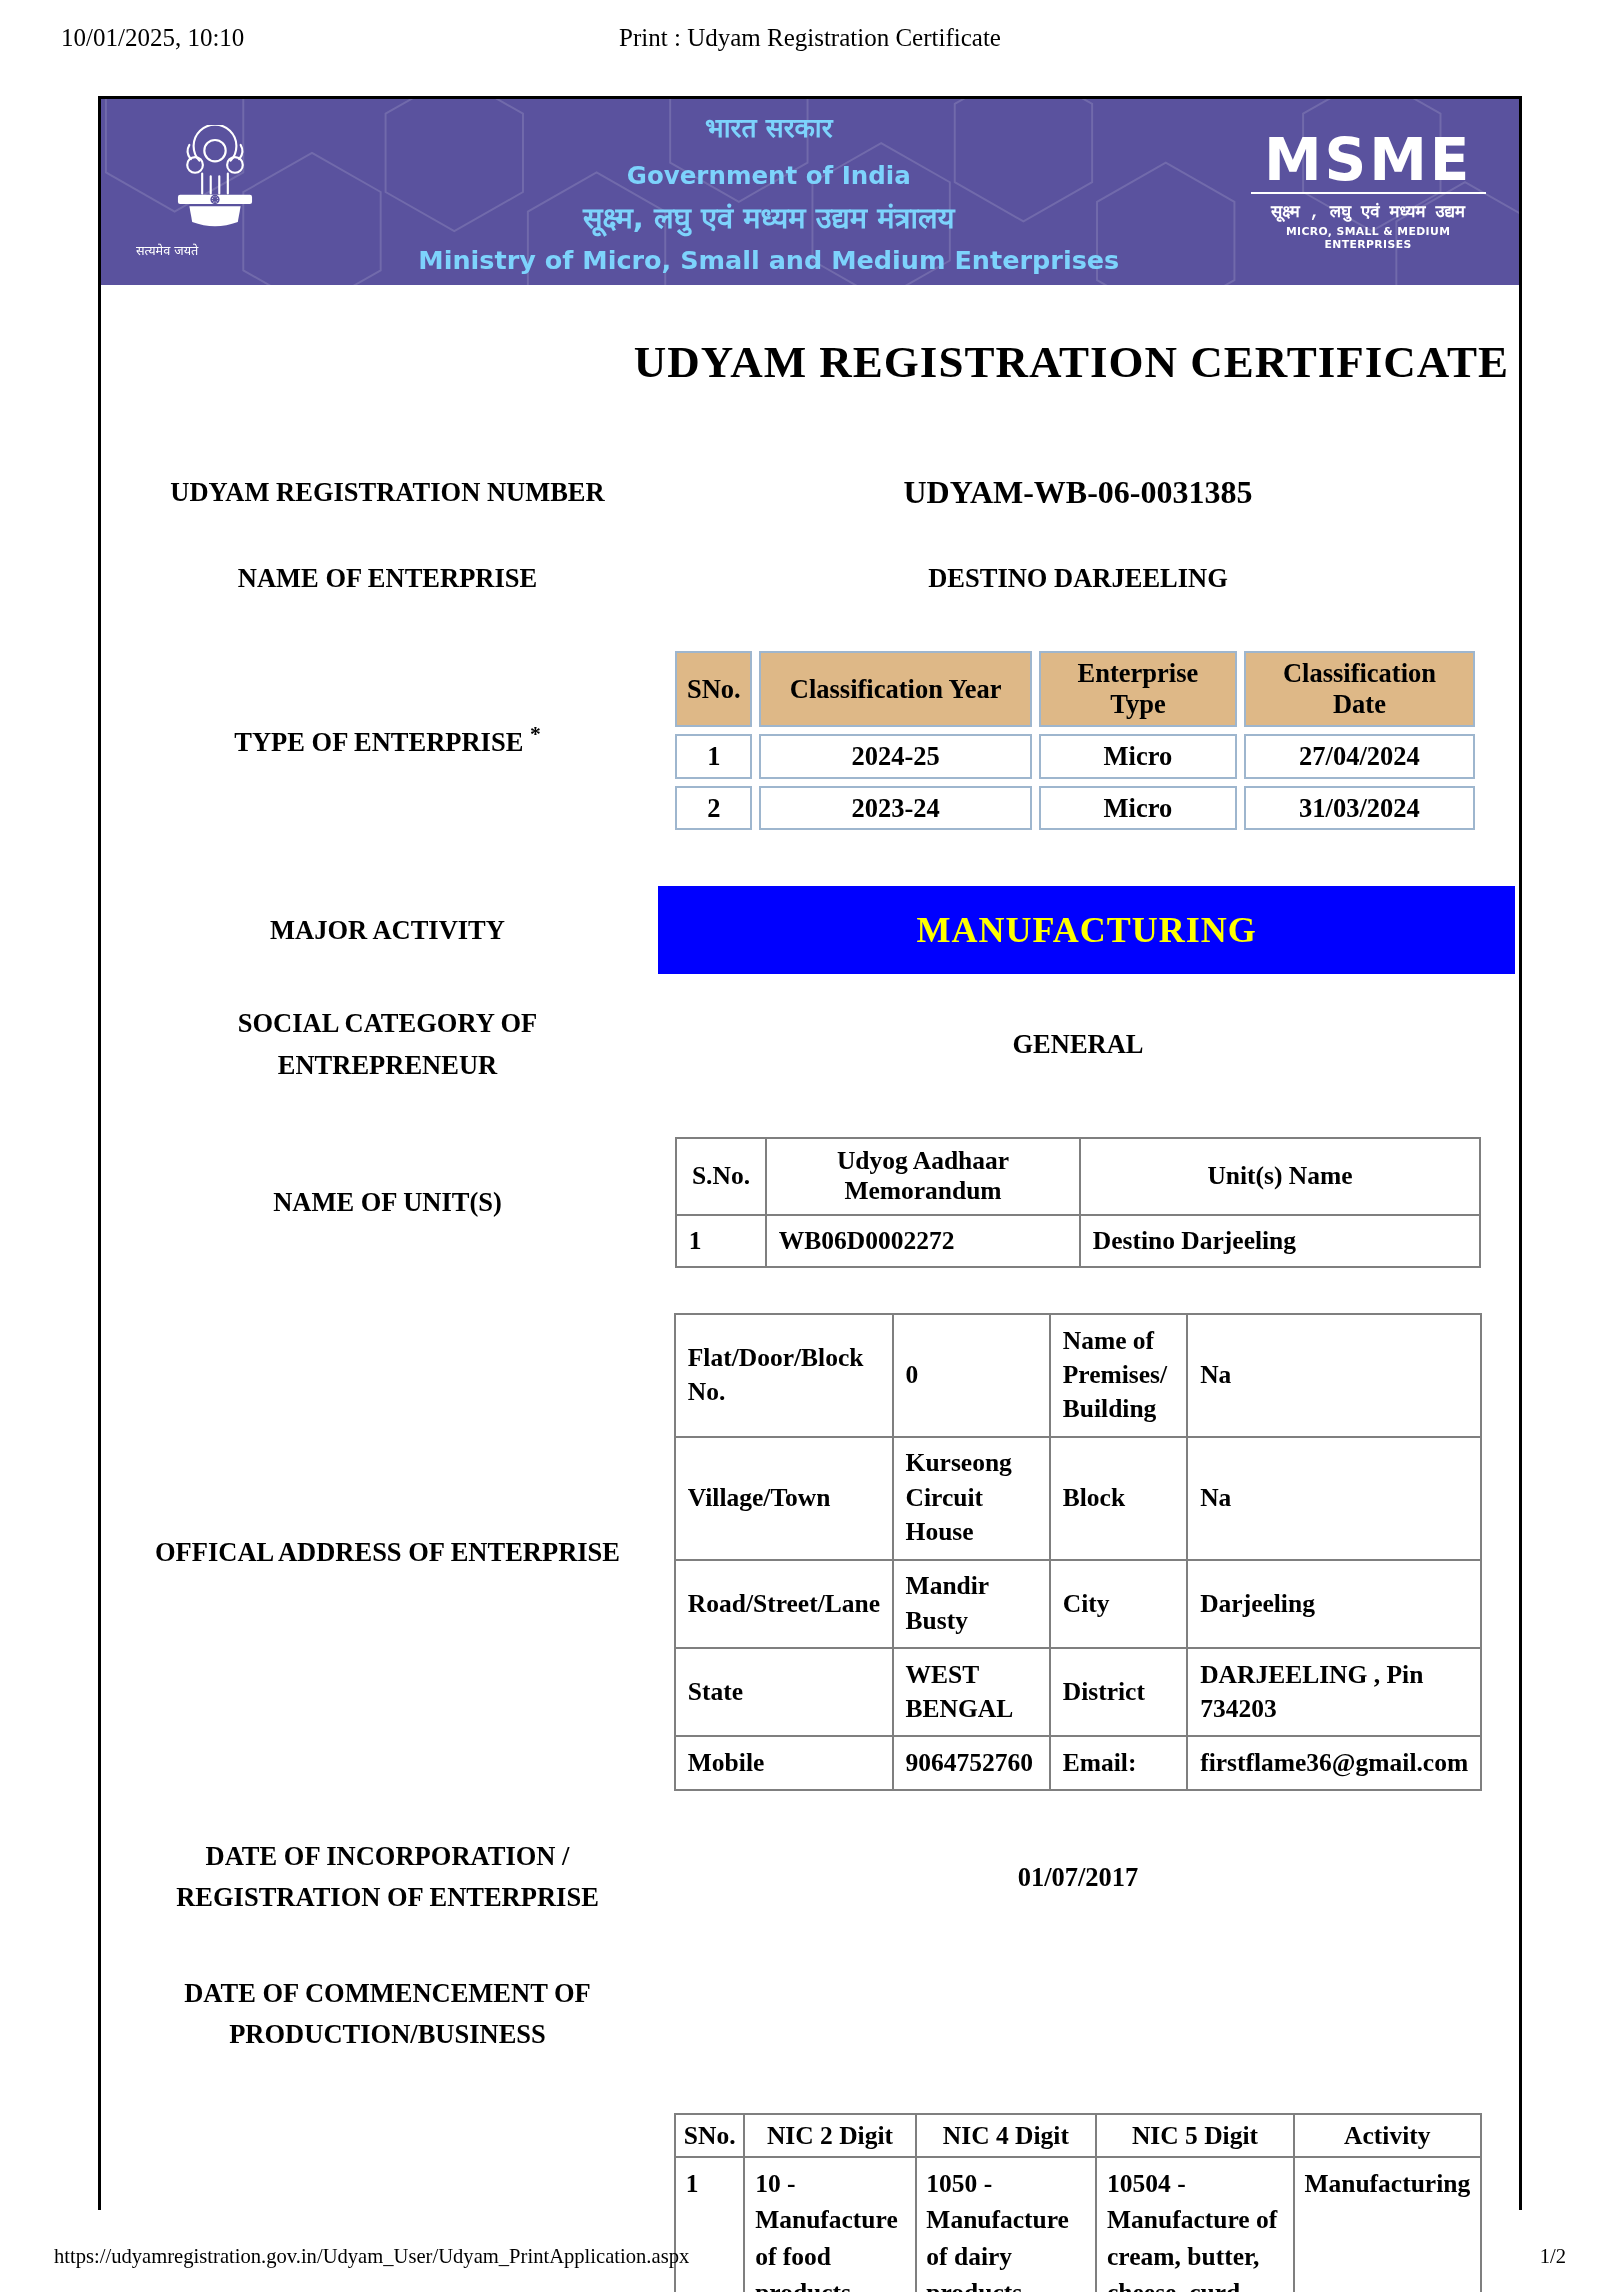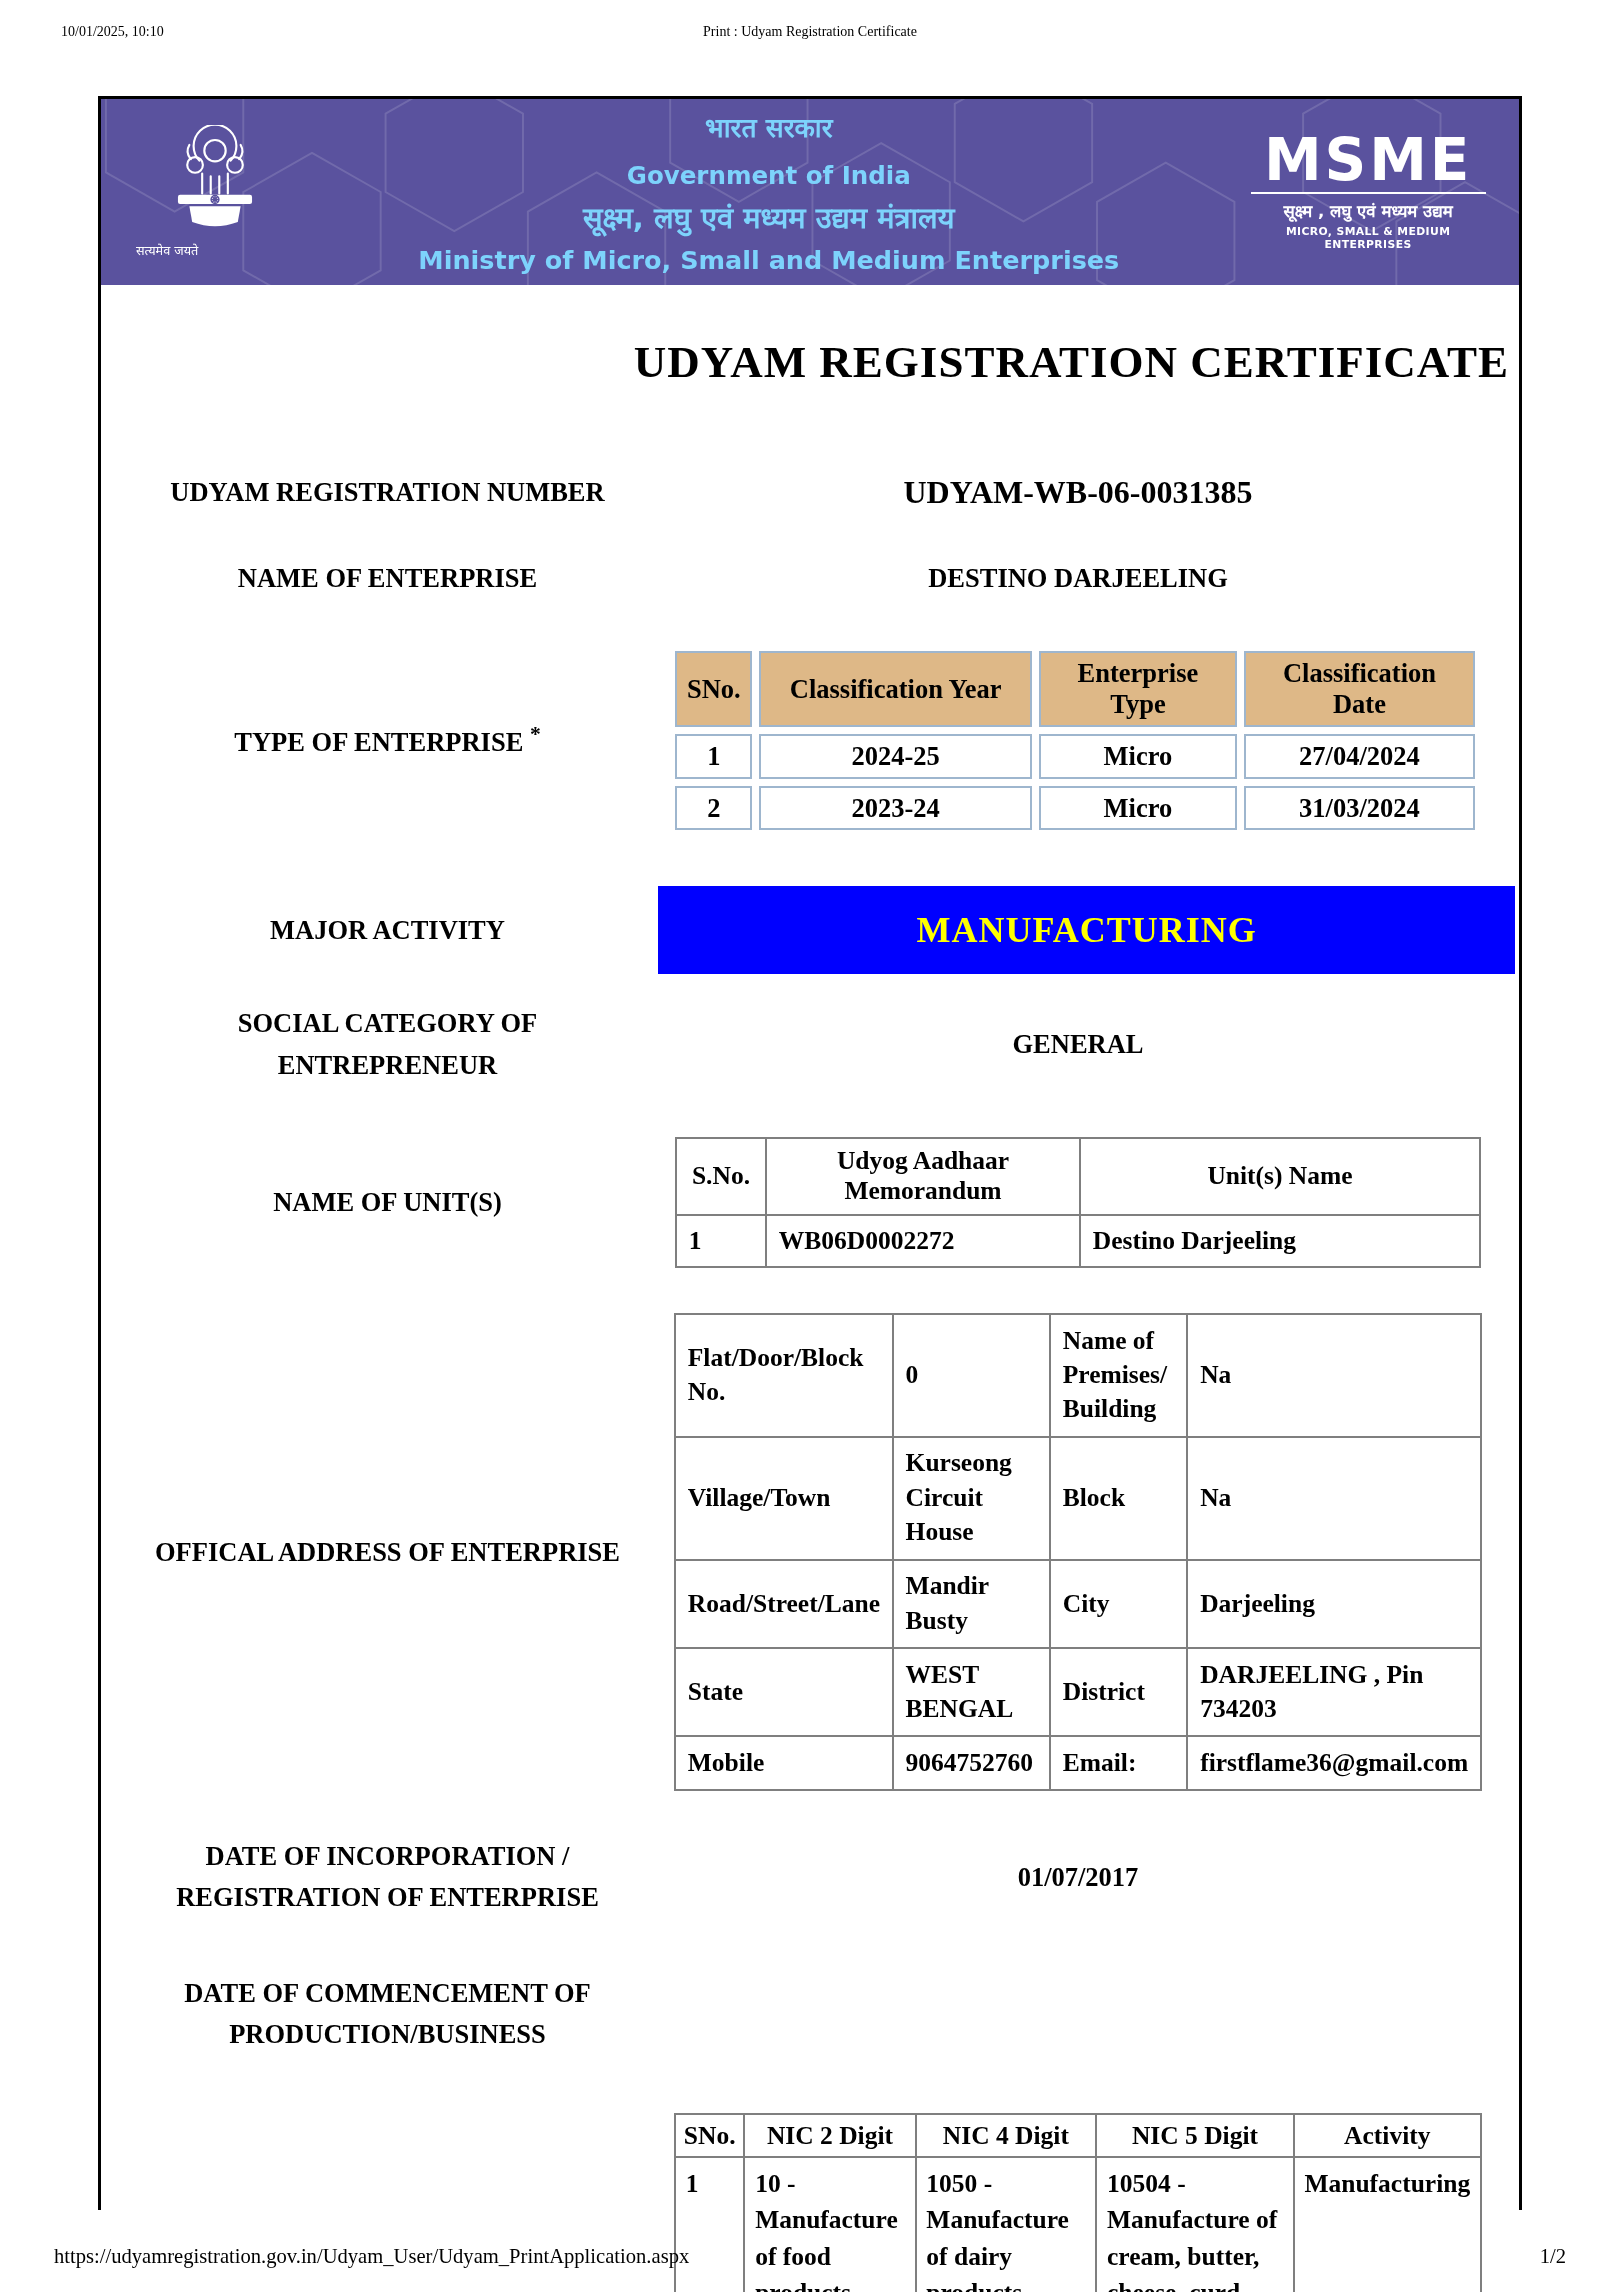--- a/index.html
+++ b/index.html
@@ -7,21 +7,21 @@
   body {
     width:1620px; height:2293px;
     background:#ffffff;
     font-family:"Liberation Serif", serif;
     color:#000;
     position:relative;
     overflow:hidden;
   }
 
   
-  .print-header { position:absolute; top:23.5px; left:61px; right:61px; font-size:14px; }
+  .print-header { position:absolute; top:23.5px; left:61px; right:61px; font-size:25px; }
   .ph-title { position:absolute; left:50%; transform:translateX(-50%); white-space:nowrap; }
   .print-footer { position:absolute; bottom:25.5px; left:54px; right:54px; display:flex; justify-content:space-between; font-size:20.6px; }
 
   
   .certificate {
     position:absolute; top:96px; left:98px;
     width:1424px; height:2114px;
     border:3.9px solid #000; border-bottom:none;
     background:#fff;
   }
@@ -37,21 +37,21 @@
   .emblem svg { width:116px; height:114px; display:block; margin:0 auto; }
   .emblem-caption { font-family:"DejaVu Sans", sans-serif; font-size:12.7px; margin-top:2px; }
   .banner-center { flex:1; text-align:center; color:#7dd3fc; z-index:1; font-family:"DejaVu Sans", sans-serif; }
   .bc1 { font-size:26.5px; font-weight:bold; }
   .bc2 { font-size:24.5px; font-weight:bold; margin-top:16px; }
   .bc3 { font-size:29px; font-weight:bold; margin-top:6.9px; }
   .bc4 { font-size:25.5px; font-weight:bold; margin-top:8.8px; }
   .msme { width:247px; margin-right:27.4px; text-align:center; color:#fff; z-index:1; font-family:"DejaVu Sans", sans-serif; }
   .msme-word { font-size:58px; font-weight:bold; letter-spacing:2.9px; line-height:0.95; }
   .msme-line { border-top:2.9px solid #fff; margin:3.9px 5.9px 4.9px; }
-  .msme-hi { font-size:16.7px; font-weight:bold; }
+  .msme-hi { font-size:16.7px; font-weight:bold;font-family:Liberation Mono, monospace; }
   .msme-en { font-size:10.8px; font-weight:bold; letter-spacing:0.4px; margin-top:2.9px; }
 
   
   .content { padding-top:2px; }
   .page-title { text-align:right; font-size:45px; font-weight:bold; margin:49px 10px 84px; letter-spacing:1px; }
 
   .row { display:grid; grid-template-columns:573px 808px; align-items:center; margin-bottom:45px; }
   .label { grid-column:1; justify-self:center; text-align:center; font-weight:bold; font-size:26.5px; line-height:1.55; max-width:549px; }
   .label.w-narrow { max-width:304px; }
   .label.w-wide  { max-width:461px; }

